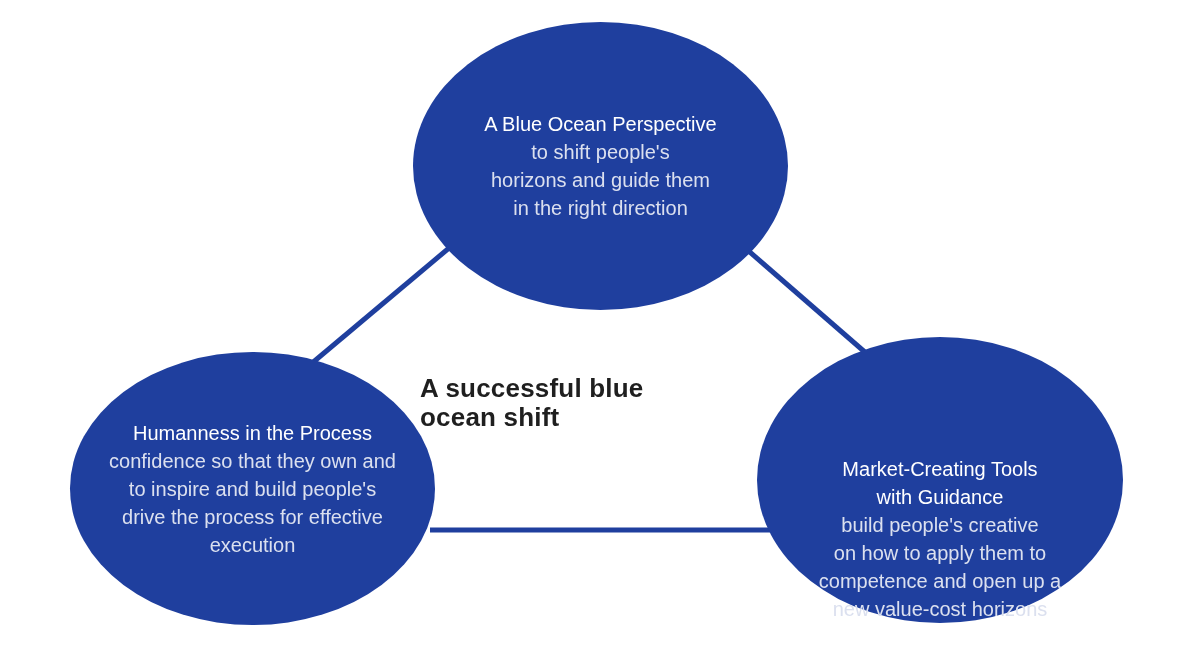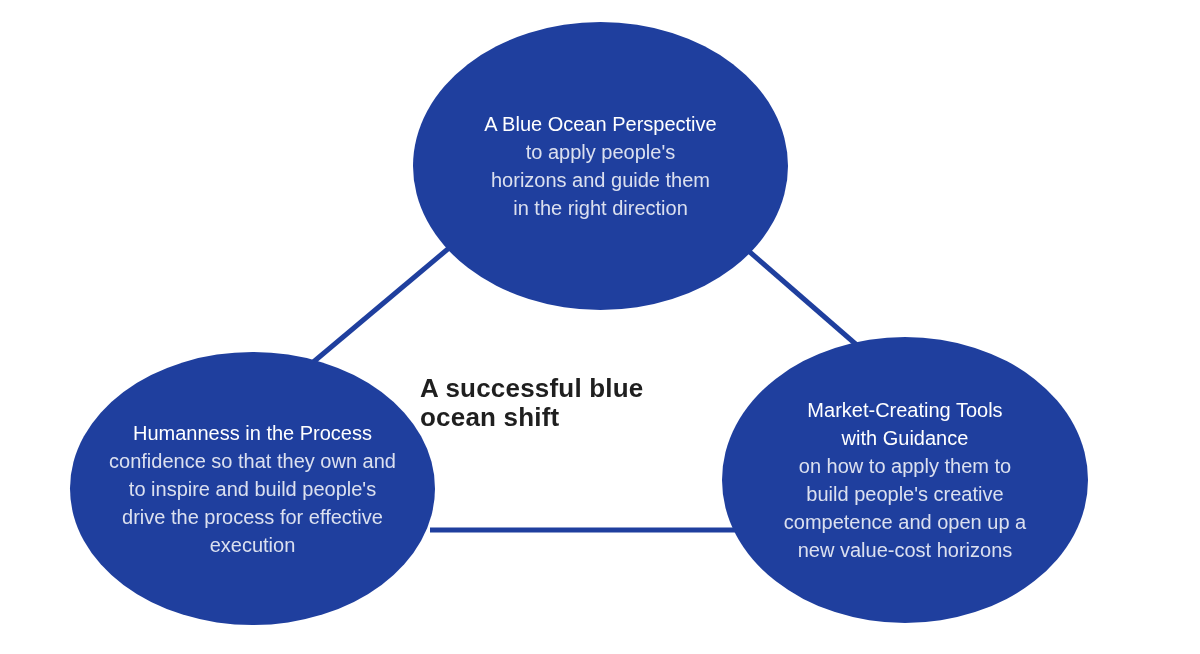--- a/index.html
+++ b/index.html
@@ -35,21 +35,21 @@
     position: absolute;
     background: var(--blue);
     border-radius: 50%;
     display: flex;
     align-items: center;
     justify-content: center;
     text-align: center;
   }
   .node-top   { left: 413px; top: 22px;  width: 375px; height: 288px; }
   .node-left  { left: 70px;  top: 352px; width: 365px; height: 273px; align-items: center; }
-  .node-right { left: 722px; top: 337px; width: 366px; height: 286px; }
+  .node-right { left: 757px; top: 337px; width: 366px; height: 286px; align-items: flex-end; }
 
   .node-text { line-height: 28px; font-size: 20px; color: var(--node-body); }
   .node-text .node-title { font-weight: normal; font-size: 20px; color: var(--node-title); }
 
   .center-title {
     position: absolute;
     left: 420px; top: 374px;
     width: 360px;
     font-weight: bold;
     font-size: 26px;
@@ -65,42 +65,42 @@
 
   <svg class="connectors" viewBox="0 0 1200 654" aria-hidden="true">
     <line x1="530" y1="180" x2="280" y2="390"></line>
     <line x1="690" y1="200" x2="920" y2="400"></line>
     <line x1="430" y1="530" x2="775" y2="530"></line>
   </svg>
 
   <div class="node node-top">
     <div class="node-text">
       <div class="node-title">A Blue Ocean Perspective</div>
-      <div class="node-line">to apply people's</div>
+      <div class="node-line">to shift people's</div>
       <div class="node-line">horizons and guide them</div>
       <div class="node-line">in the right direction</div>
     </div>
   </div>
 
   <div class="node node-left">
     <div class="node-text">
       <div class="node-title">Humanness in the Process</div>
       <div class="node-line">confidence so that they own and</div>
       <div class="node-line">to inspire and build people's</div>
       <div class="node-line">drive the process for effective</div>
       <div class="node-line">execution</div>
     </div>
   </div>
 
   <div class="node node-right">
     <div class="node-text">
       <div class="node-title">Market-Creating Tools</div>
       <div class="node-title">with Guidance</div>
+      <div class="node-line">build people's creative</div>
       <div class="node-line">on how to apply them to</div>
-      <div class="node-line">build people's creative</div>
       <div class="node-line">competence and open up a</div>
       <div class="node-line">new value-cost horizons</div>
     </div>
   </div>
 
   <div class="center-title">
     <div>A successful blue</div>
     <div>ocean shift</div>
   </div>
 

